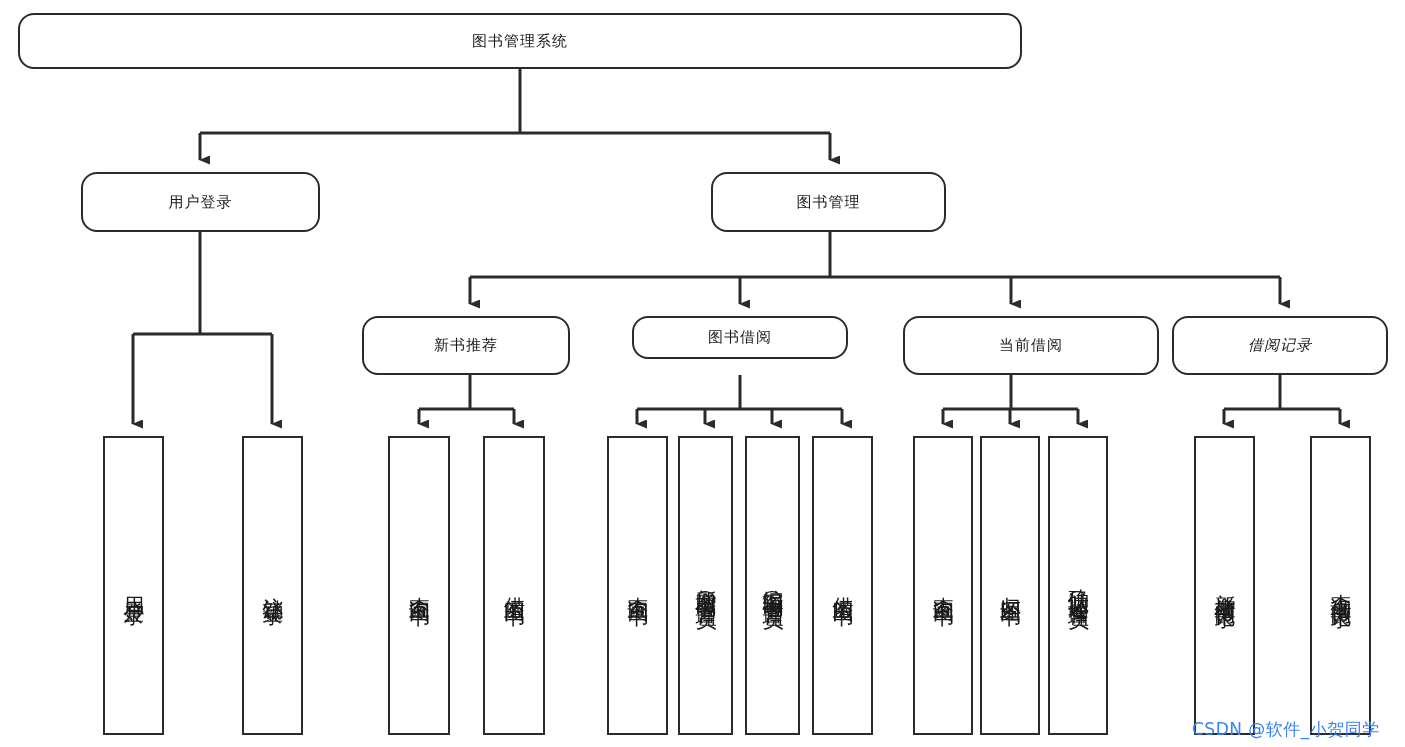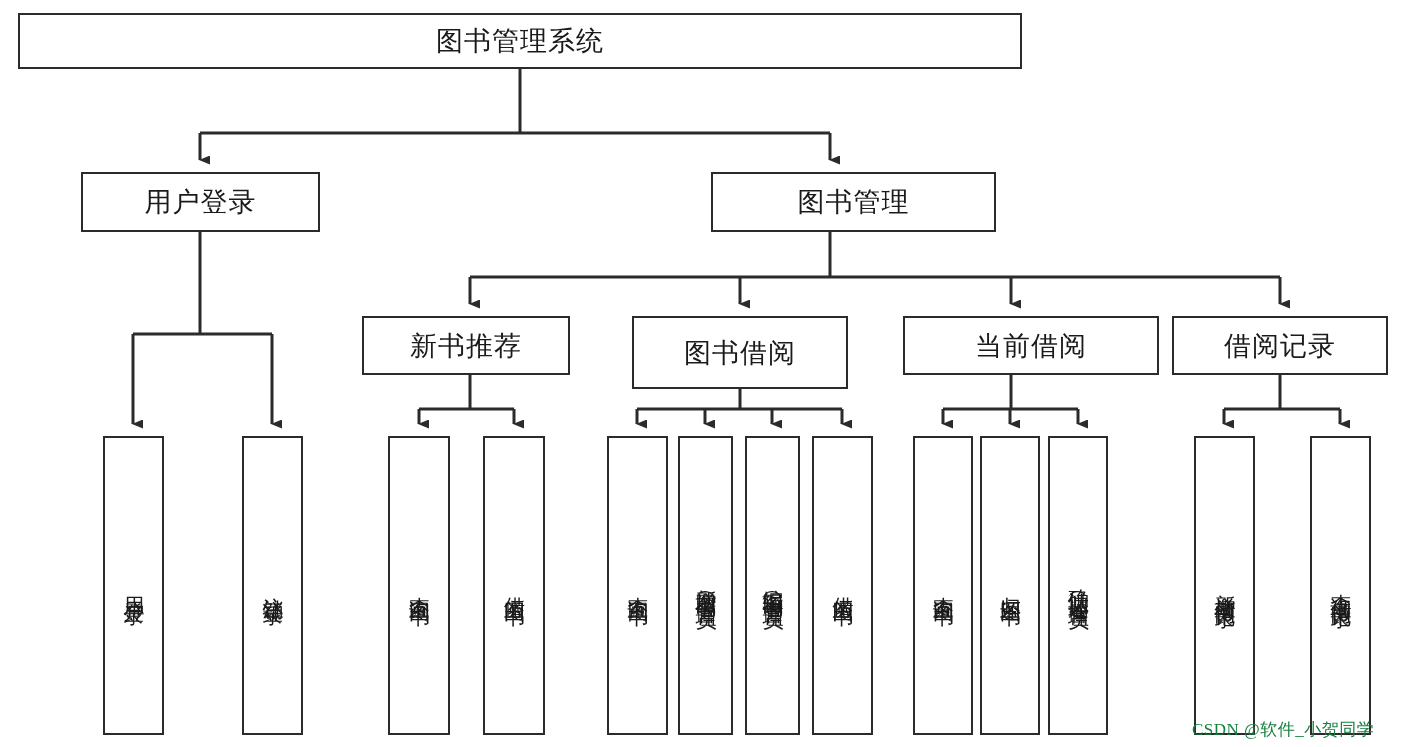--- a/index.html
+++ b/index.html
@@ -28,43 +28,43 @@
     position: absolute;
     box-sizing: border-box;
     border: 2.5px solid #2b2b2b;
     background: #ffffff;
     display: flex;
     align-items: center;
     justify-content: center;
     color: #1a1a1a;
   }
   .node.horiz {
-    font-size: 27px;
+    font-size: 15px;
     letter-spacing: 1px;
+    border-radius: 16px;
   }
   .node.vert {
     writing-mode: vertical-rl;
     text-orientation: upright;
     font-size: 21px;
     letter-spacing: 3px;
     padding-top: 6px;
     padding-bottom: 6px;
     line-height: 1;
     white-space: nowrap;
   }
   .node .label {
     display: block;
   }
   .watermark {
     position: absolute;
     font-size: 17px;
-    color: #15803d;
+    color: #3b82f6;
     white-space: nowrap;
     letter-spacing: 0.5px;
-    font-family: Liberation Serif, serif;
   }
 </style>
 </head>
 <body>
 
 <div id="canvas">
 
   <svg id="wires" viewBox="0 0 1405 747" xmlns="http://www.w3.org/2000/svg">
     <defs>
       <marker id="arrow" markerWidth="9" markerHeight="11" refX="4.5" refY="10" orient="auto" markerUnits="userSpaceOnUse">
@@ -118,34 +118,34 @@
     </g>
   </svg>
 
   <div class="node horiz" id="node-root" style="left:18px;top:13px;width:1004px;height:56px;">
     <span class="label">图书管理系统</span>
   </div>
 
   <div class="node horiz" style="left:81px;top:172px;width:239px;height:60px;">
     <span class="label">用户登录</span>
   </div>
-  <div class="node horiz" style="left:711px;top:172px;width:285px;height:60px;">
+  <div class="node horiz" style="left:711px;top:172px;width:235px;height:60px;">
     <span class="label">图书管理</span>
   </div>
 
   <div class="node horiz" style="left:362px;top:316px;width:208px;height:59px;">
     <span class="label">新书推荐</span>
   </div>
-  <div class="node horiz" style="left:632px;top:316px;width:216px;height:73px;">
+  <div class="node horiz" style="left:632px;top:316px;width:216px;height:43px;">
     <span class="label">图书借阅</span>
   </div>
   <div class="node horiz" style="left:903px;top:316px;width:256px;height:59px;">
     <span class="label">当前借阅</span>
   </div>
-  <div class="node horiz" style="left:1172px;top:316px;width:216px;height:59px;">
+  <div class="node horiz" style="left:1172px;top:316px;width:216px;height:59px;font-style:italic;">
     <span class="label">借阅记录</span>
   </div>
 
   <div class="node vert" style="left:103px;top:436px;width:61px;height:299px;">
     <span class="label">用户登录</span>
   </div>
   <div class="node vert" style="left:242px;top:436px;width:61px;height:299px;">
     <span class="label">注销登录</span>
   </div>
   <div class="node vert" style="left:388px;top:436px;width:62px;height:299px;">

